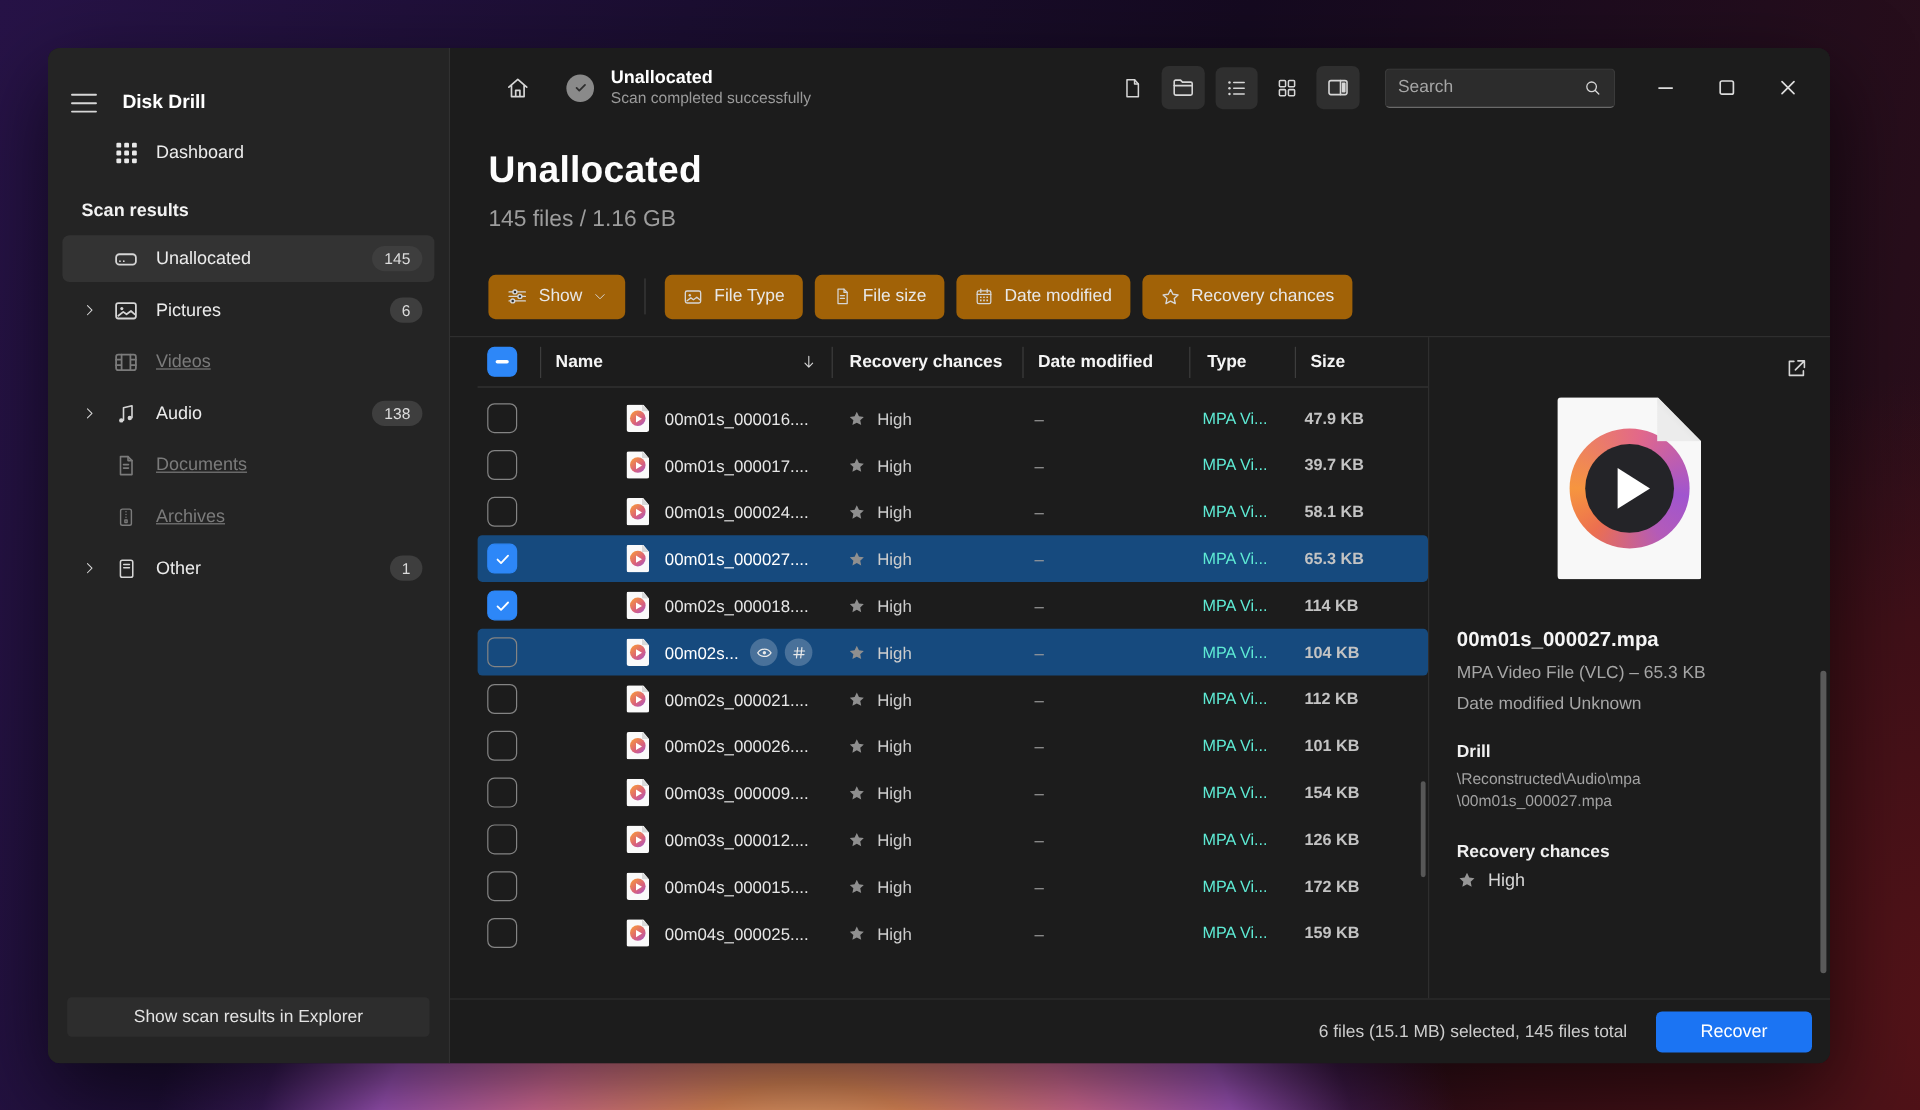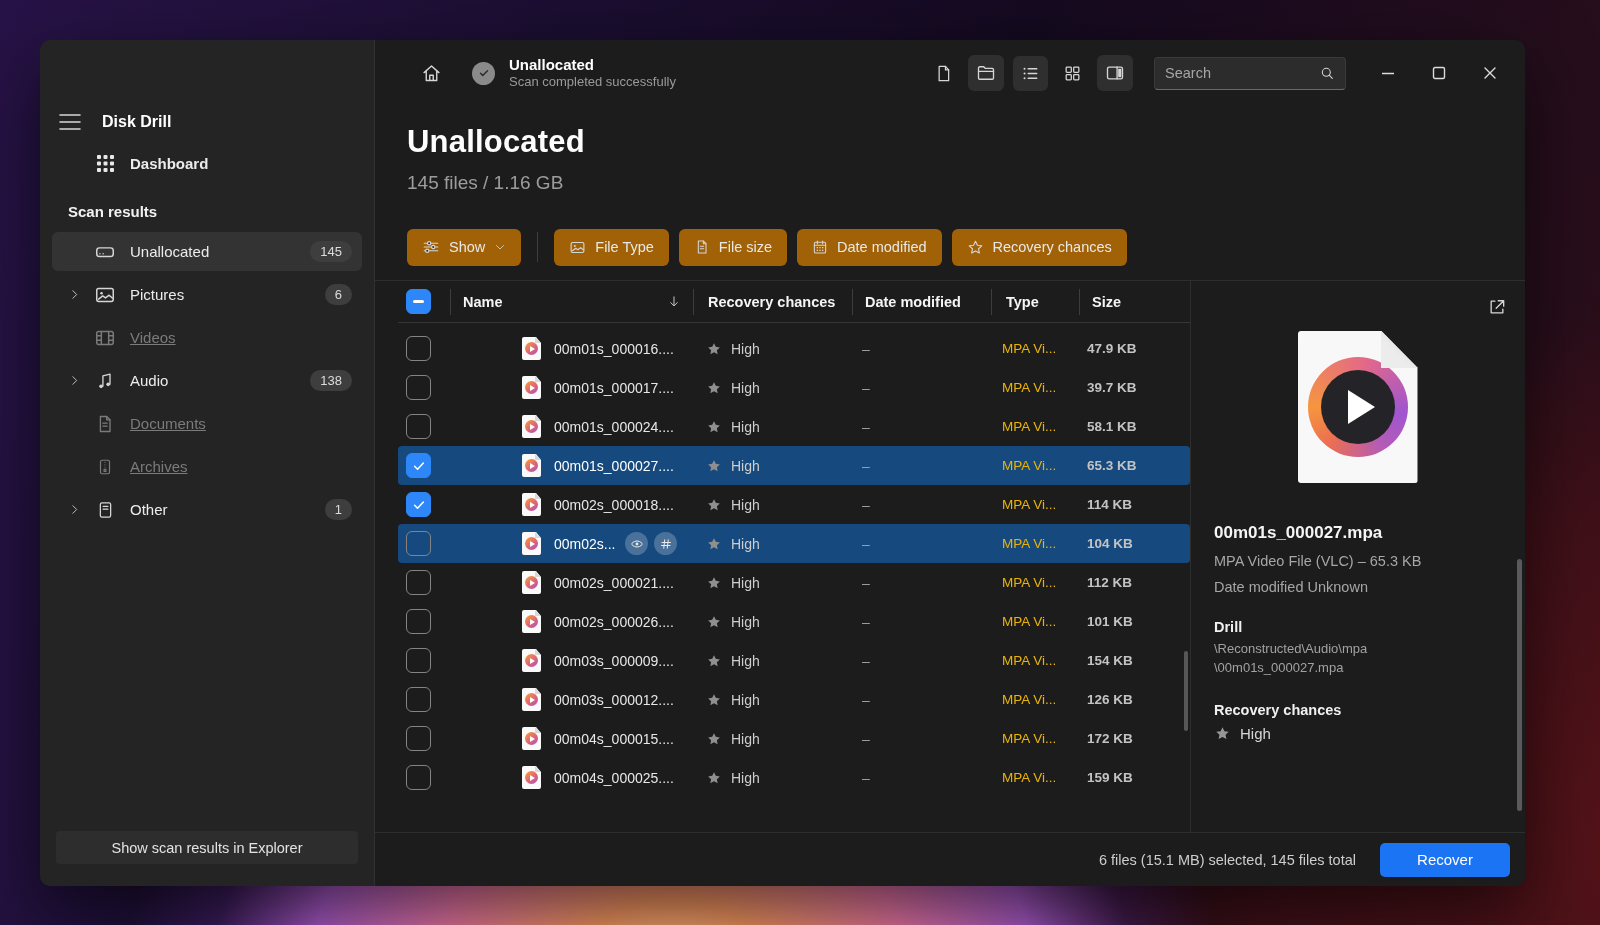--- a/index.html
+++ b/index.html
@@ -14,25 +14,25 @@
   .window {
     position:absolute; left:40px; top:40px; width:1485px; height:846px;
     background:#1d1d1d; border-radius:10px; overflow:hidden; display:flex;
     box-shadow:0 25px 70px rgba(0,0,0,.6);
     color:#e6e6e6;
   }
   svg { display:block; }
 
   
   .sidebar { width:335px; flex:none; background:#242424; border-right:1px solid #313131; display:flex; flex-direction:column; }
-  .sb-top { display:flex; align-items:center; padding:36px 0 0 18px; height:56px;margin-top:36px; }
+  .sb-top { display:flex; align-items:center; padding:36px 0 0 18px; height:56px; }
   .hamburger { width:34px; height:30px; border:none; background:none; cursor:pointer; display:flex; align-items:center; }
   .app-title { font-size:16px; font-weight:bold; color:#fff; margin-left:10px; }
   .nav-item { display:flex; align-items:center; height:39px; margin:0 12px 4px; border-radius:6px; padding:0 10px 0 0; position:relative; color:#ececec; font-size:15px; }
-  .nav-item.dashboard { margin-top:12px; margin-bottom:6px;font-weight:bold; }
+  .nav-item.dashboard { margin-top:12px; margin-bottom:6px; }
   .nav-item .chev { position:absolute; left:16px; width:14px; }
   .nav-item .ico { position:absolute; left:42px; width:22px; display:flex; justify-content:center; }
   .nav-item .lbl { margin-left:78px; flex:1; }
   .nav-item.selected { background:#333333; }
   .nav-item.dim { color:#7b7b7b;text-decoration:underline; }
   .badge { background:#3e3e3e; color:#dcdcdc; font-size:13px; border-radius:11px; padding:3px 10px; min-width:26px; text-align:center; }
   .badge:empty { display:none; }
   .section-title { font-size:15px; font-weight:bold; color:#f2f2f2; margin:14px 0 12px 28px; }
   .sb-spacer { flex:1; }
   .explorer-btn { margin:0 16px 22px; height:33px; border:none; border-radius:4px; background:#2d2d2d; color:#e3e3e3; font-size:14.5px; font-family:inherit; cursor:pointer; }
@@ -88,21 +88,21 @@
     clip-path:polygon(0 0, 74% 0, 100% 26%, 100% 100%, 0 100%); display:flex; align-items:center; justify-content:center; }
   .file-ico::before { content:""; position:absolute; top:0; right:0; width:6px; height:6px; background:#d9d9d9; clip-path:polygon(0 0,100% 100%,0 100%); }
   .file-ico i { width:13px; height:13px; border-radius:50%; background:linear-gradient(140deg,#f39045 15%,#d9607c 60%,#a75ac4 95%); display:flex; align-items:center; justify-content:center; }
   .file-ico i::after { content:""; border-left:5px solid #fff; border-top:3px solid transparent; border-bottom:3px solid transparent; margin-left:1px; }
   .fname { margin-left:13px; color:#e7e7e7; white-space:nowrap; }
   .trow.selected .fname { color:#fff; }
   .row-actions { display:flex; gap:6px; margin-left:10px; }
   .act-circle { width:23px; height:23px; border-radius:50%; background:rgba(255,255,255,.22); display:flex; align-items:center; justify-content:center; cursor:pointer; }
   .rec-cell { display:flex; align-items:center; gap:9px; color:#cdcdcd; }
   .date-cell { color:#9d9d9d; }
-  .type-cell { color:#eab308; font-size:13.5px; }
+  .type-cell { color:#5eead4; font-size:13.5px; }
   .size-cell { color:#c3c3c3; font-size:13.5px;font-weight:bold; }
   .table-scrollbar { position:absolute; right:2px; top:370px; width:4px; height:80px; background:#575757; border-radius:2px; }
 
   .v-divider { width:1px; background:#2e2e2e; flex:none; }
 
   
   .preview { flex:1; position:relative; padding:0 24px 0 23px; min-width:0; }
   .open-ext { position:absolute; right:16px; top:14px; background:none; border:none; cursor:pointer; padding:2px; }
   .big-icon-wrap { display:flex; justify-content:center; margin-top:50px; }
   .big-file { width:120px; height:152px; background:#f8f8f8; border-radius:3px; position:relative;

